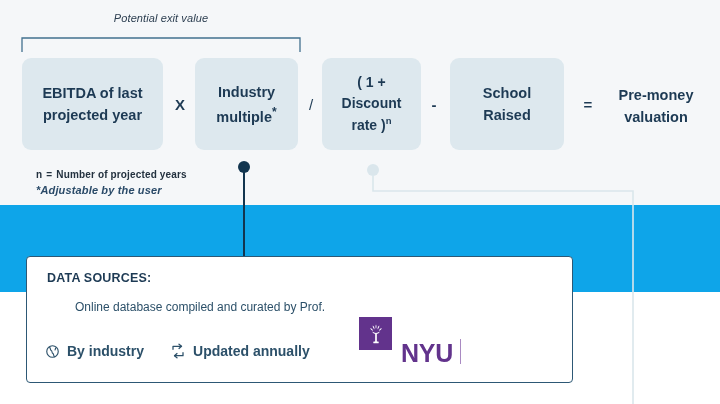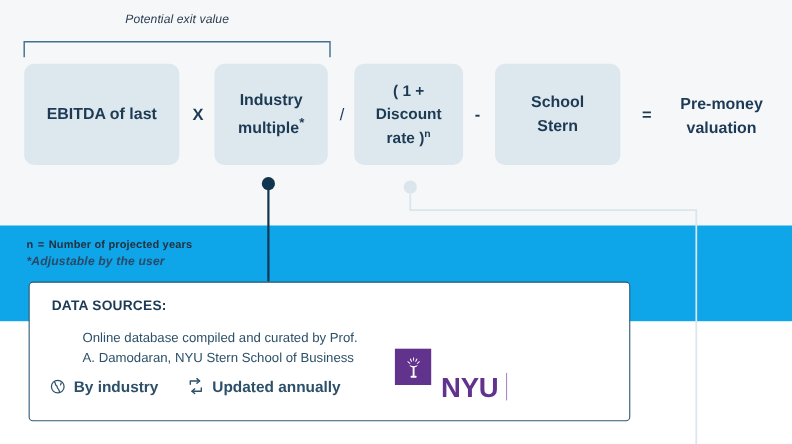--- a/index.html
+++ b/index.html
@@ -100,25 +100,24 @@
     font-weight: 700;
     line-height: 1.52;
   }
 
   .sup { font-size: 9.5px; vertical-align: super; font-weight: 700; }
   .star { font-size: 12px; vertical-align: super; }
 
   
   .footnote {
     position: absolute;
-    left: 24px;
+    left: 36px;
     font-size: 10px;
     color: #23313f;
     letter-spacing: .15px;
-    margin-top: 48px;
   }
   #footnote-n { top: 169px; font-weight: 600; }
   #footnote-n .eq { margin: 0 4px; }
   #footnote-adjust {
     top: 184px;
     font-style: italic;
     font-weight: 700;
     font-size: 11px;
     color: #2a4a68;
   }
@@ -225,20 +224,21 @@
 
     <path d="M 373 176 L 373 191 L 633 191 L 633 404" fill="none" stroke="#dae6ec" stroke-width="1.6"></path>
     <circle cx="373" cy="170" r="6" fill="#dae6ec"></circle>
   </svg>
 
   <div class="bracket-label">Potential exit value</div>
 
   <div class="formula-box" id="box-ebitda">
     <span>
       <span>EBITDA of last</span><br>
+      <span>projected year</span>
     </span>
   </div>
 
   <div class="op" id="op-times">X</div>
 
   <div class="formula-box" id="box-multiple">
     <span>
       <span>Industry</span><br>
       <span>multiple</span><span class="star">*</span>
     </span>
@@ -252,21 +252,21 @@
       <span>Discount</span><br>
       <span>rate )</span><span class="sup">n</span>
     </span>
   </div>
 
   <div class="op" id="op-minus">-</div>
 
   <div class="formula-box" id="box-capital">
     <span>
       <span>School</span><br>
-      <span>Stern</span>
+      <span>Raised</span>
     </span>
   </div>
 
   <div class="op" id="op-equals">=</div>
 
   <div id="result-text">
     <span>Pre-money</span><br>
     <span>valuation</span>
   </div>
 
@@ -275,21 +275,20 @@
   </div>
 
   <div class="footnote" id="footnote-adjust">*Adjustable by the user</div>
 
   <div id="data-sources-card">
 
     <div id="ds-title">DATA SOURCES:</div>
 
     <div id="ds-body">
       <span>Online database compiled and curated by Prof.</span><br>
-      <span>A. Damodaran, NYU Stern School of Business</span>
     </div>
 
     <div id="ds-tags">
 
       <div class="ds-tag">
         <span>
           <svg width="15" height="15" viewBox="0 0 24 24" fill="none" stroke="#2c5069" stroke-width="1.8">
             <circle cx="12" cy="12" r="9.2"></circle>
             <path d="M7 4.8 C 9.5 7 8 9.5 10 10.5 C 12 11.5 10.5 14 12.5 15 C 14.5 16 13 19 15.5 20.5"></path>
             <path d="M17.5 6 C 16 7.5 17 9.5 15.5 10"></path>

